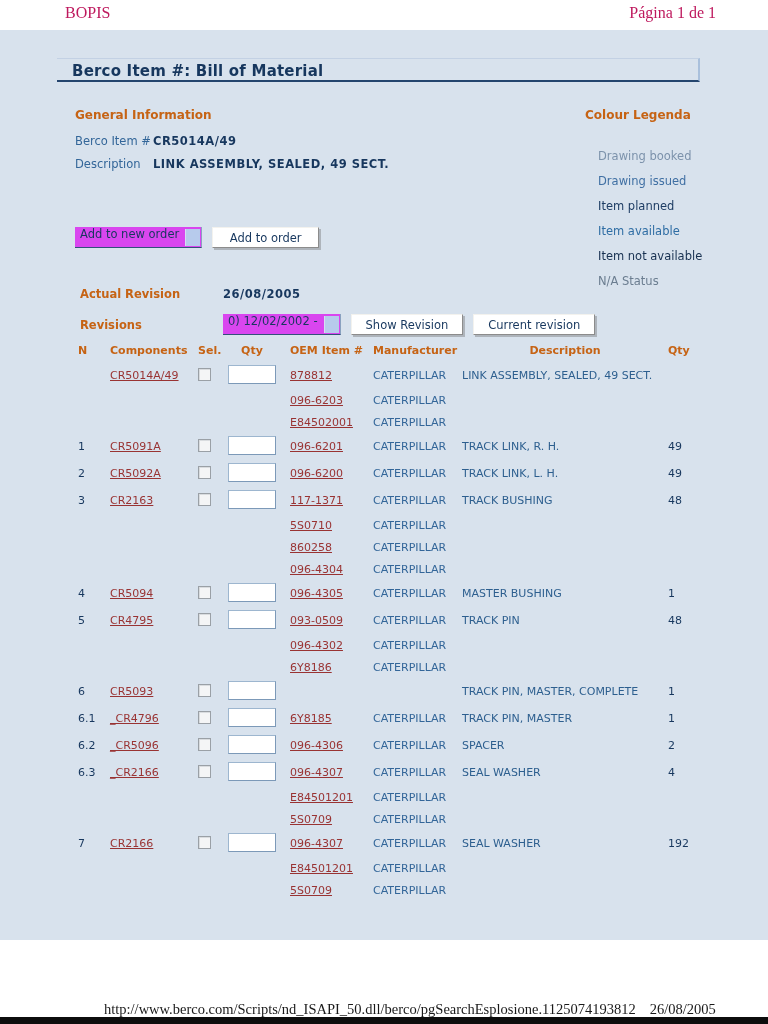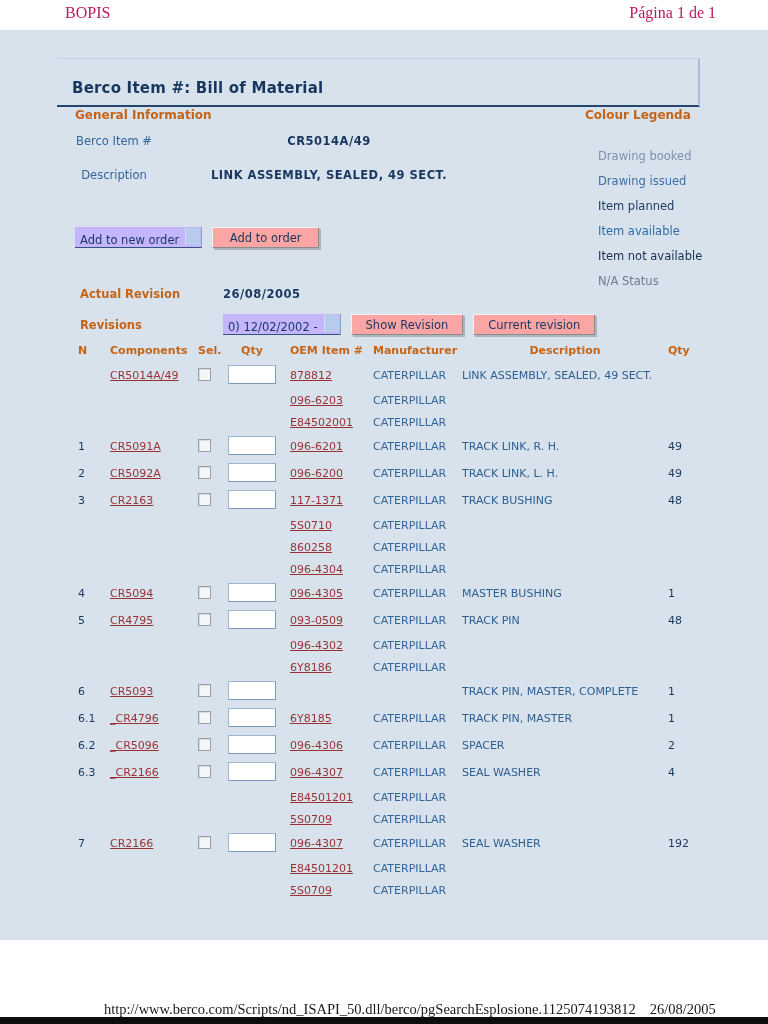--- a/index.html
+++ b/index.html
@@ -22,53 +22,53 @@
     font-family:"Liberation Serif","DejaVu Serif",serif;
     font-size:14.5px; color:#1a1a1a; white-space:nowrap;
   }
   .bottom-bar { position:absolute; left:0; bottom:0; width:768px; height:7px; background:#0d0d0d; }
 
   
   .panel { position:absolute; top:30px; left:0; width:768px; height:910px; background:#d8e2ed; }
 
   
   .title-box {
-    position:absolute; top:28px; left:57px; width:643px; height:49px;
+    position:absolute; top:28px; left:57px; width:643px; height:24px;
     border-top:1px solid #c3d1e4; border-right:2px solid #a9c0dc;
     border-bottom:2px solid #24456e;
-    display:flex; align-items:flex-end; padding:0 0 8px 15px;
+    display:flex; align-items:flex-end; padding:0 0 0 15px;
   }
   .title-box .title { font-size:15px; font-weight:bold; color:#17375e; letter-spacing:0.2px; }
 
   
   .orange { color:#c66314; font-weight:bold; }
 
   
   .general { position:absolute; top:78px; left:75px; width:430px; font-size:11.5px; }
   .general .heading { font-size:12px; margin-bottom:12px; }
-  .general .grid { display:grid; grid-template-columns:78px auto; row-gap:20px;text-align:center; }
+  .general .grid { display:grid; grid-template-columns:78px auto; row-gap:9px; }
   .general .lbl { color:#336699; }
   .general .val { color:#17375e; font-weight:bold; letter-spacing:0.5px; }
 
   
   .legend { position:absolute; top:78px; left:585px; width:160px; font-size:11.5px; }
   .legend .heading { font-size:12px; margin-bottom:27px; }
   .legend .item { margin:0 0 11px 13px; }
 
   
   .actions { position:absolute; top:197px; left:75px; display:flex; gap:10px; }
   .selectbox {
-    display:flex; align-items:flex-end; background:#c4b5fd; height:21px;
+    display:flex; align-items:flex-start; background:#d946ef; height:21px;
     border-bottom:1px solid #33517a; border-right:1px solid #8aa2c0;
     font-size:11.5px; color:#17375e; cursor:pointer;
   }
   .selectbox .sel-text { padding:0 6px 0 5px; white-space:nowrap; }
   .selectbox .sel-arrow { width:15px; height:17px; background:#b7cbec; border-left:1px solid #d4dff2; margin:2px 1px 2px 0; }
   .pushbtn {
-    height:21px; background:#fca5a5; color:#17375e; font-size:11.5px;
+    height:21px; background:#ffffff; color:#17375e; font-size:11.5px;
     font-family:"DejaVu Sans","Liberation Sans",sans-serif;
     border:1px solid #8c8c8c; border-top-color:#f3f2ee; border-left-color:#f3f2ee;
     box-shadow:2px 2px 0 #aeb4bb; padding:0 14px; cursor:pointer; white-space:nowrap;
   }
   .btn-wide { min-width:107px; }
 
   
   .revision-block { position:absolute; top:252px; left:80px; width:620px; font-size:11.5px; }
   .rev-row { display:flex; align-items:center; height:23px; margin-bottom:8px; }
   .rev-row .rlabel { width:133px; }

